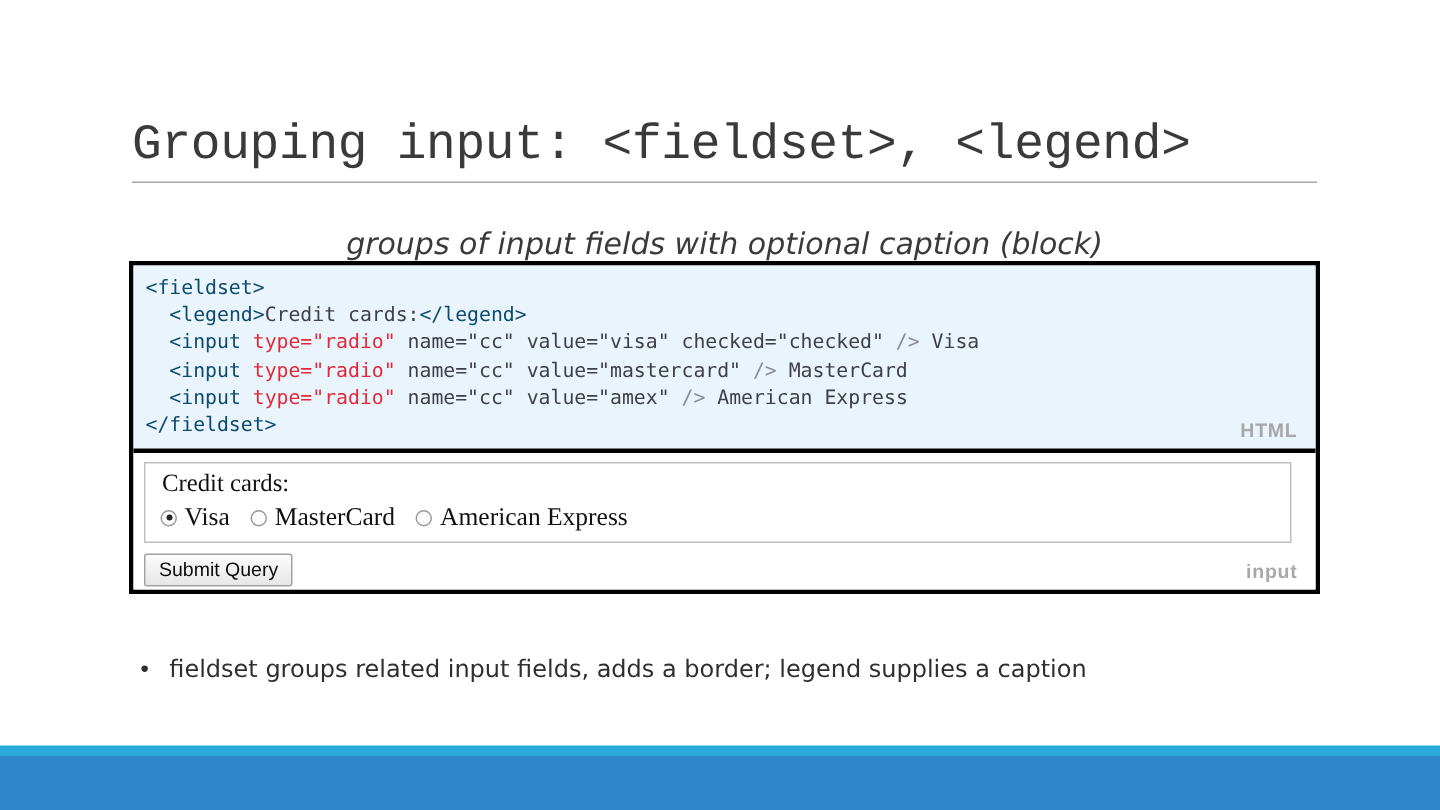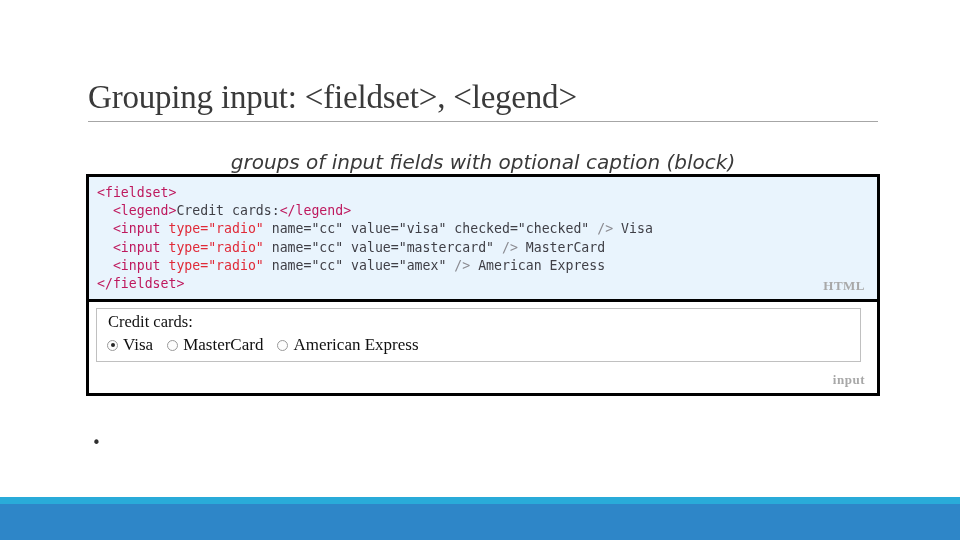--- a/index.html
+++ b/index.html
@@ -20,21 +20,21 @@
   }
 
   
   .title-block {
     position: absolute;
     left: 88px;
     top: 78px;
     width: 790px;
   }
   .slide-title {
-    font-family: Liberation Serif, serif;
+    font-family: Liberation Mono, monospace;
     font-size: 33px;
     font-weight: 300;
     color: #3a3a3a;
     letter-spacing: -0.2px;
     line-height: 1.18;
     white-space: nowrap;
   }
   .title-rule {
     margin-top: 4px;
     border-bottom: 1px solid #a6a6a6;
@@ -73,30 +73,30 @@
 
   pre.code {
     font-family: "DejaVu Sans Mono", monospace;
     font-size: 13.2px;
     line-height: 18.2px;
     color: #3f3f46;
     white-space: pre;
     margin: 0;
   }
 
-  .tag      { color: #be185d; text-align: center; }
+  .tag      { color: #0c4a6e; text-align: center; }
   .attr-hi  { color: #e02a38; }
   .plain    { color: #3f3f46; }
   .slash    { color: #8a8a90; }
 
   .pane-label {
     position: absolute;
     right: 12px;
     bottom: 5px;
-    font-family: Liberation Serif, serif;
+    font-family: Liberation Sans, sans-serif;
     font-size: 13px;
     font-weight: bold;
     color: #a8a8a8;
     letter-spacing: 0.5px;
   }
 
   
   .output-pane {
     position: relative;
     background: #ffffff;
@@ -237,25 +237,27 @@
             <span class="radio-item">
               <span class="radio-dot"></span>
               <span>MasterCard</span>
             </span>
             <span class="radio-item">
               <span class="radio-dot"></span>
               <span>American Express</span>
             </span>
           </div>
       </div>
+      <div class="submit-btn">Submit Query</div>
       <div class="pane-label">input</div>
     </div>
 
   </div>
 
   <div class="bullet-line">
     <span class="bullet-dot">•</span>
+    <span>fieldset groups related input fields, adds a border; legend supplies a caption</span>
   </div>
 
   <div class="bar-thin"></div>
   <div class="bar-thick"></div>
 
 </div>
 
 </body></html>

